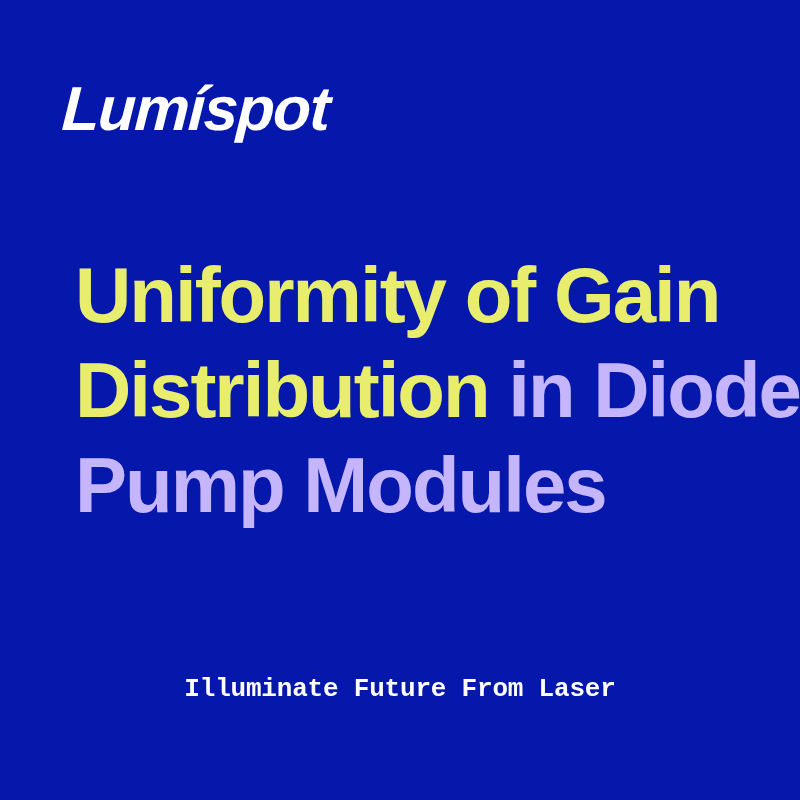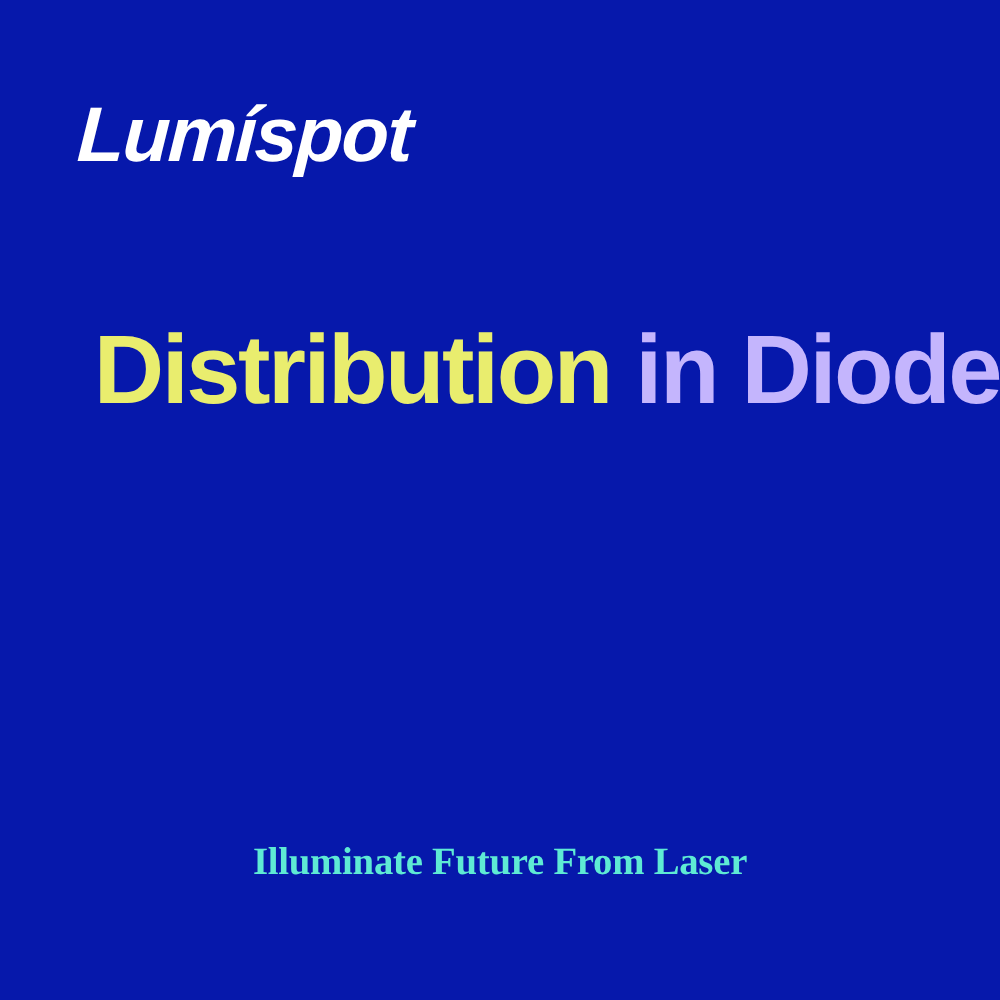--- a/index.html
+++ b/index.html
@@ -63,42 +63,48 @@
   .hl-accent { color: #E9ED6E; }
   .hl-plain  { color: #c4b5fd; }
 
   
   #tagline {
     position: absolute;
     left: 0;
     right: 0;
     top: 673px;
     text-align: center;
-    font-family: Liberation Serif, serif;
+    font-family: Liberation Mono, monospace;
     font-weight: 600;
-    font-size: 31px;
+    font-size: 26px;
     line-height: 32px;
     letter-spacing: -0.2px;
-    color: #5eead4;
+    color: #ffffff;
   }
 </style>
 </head>
 <body>
 
 <div id="card">
 
   <div id="brand-logo">
     <span id="brand-wordmark">Lumíspot</span>
   </div>
 
   <div id="headline">
 
+    <div class="headline-line">
+      <span class="hl-accent">Uniformity of Gain</span>
+    </div>
 
     <div class="headline-line">
       <span class="hl-accent">Distribution</span><span class="hl-plain"> in Diode</span>
     </div>
 
+    <div class="headline-line">
+      <span class="hl-plain">Pump Modules</span>
+    </div>
 
   </div>
 
   <div id="tagline">Illuminate Future From Laser</div>
 
 </div>
 
 </body></html>

